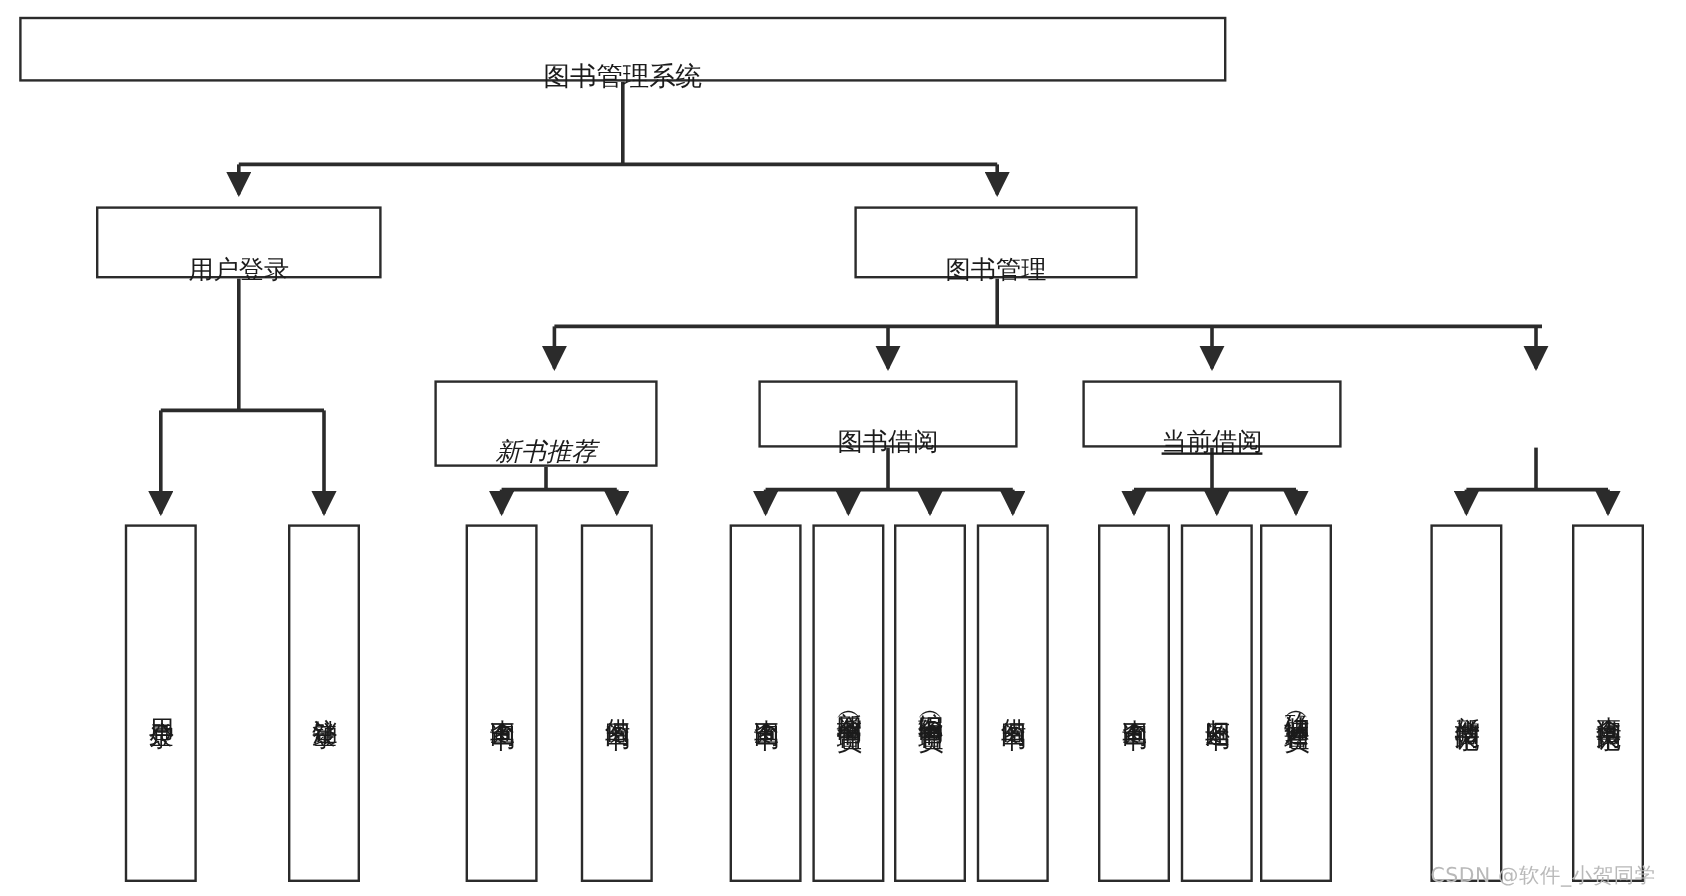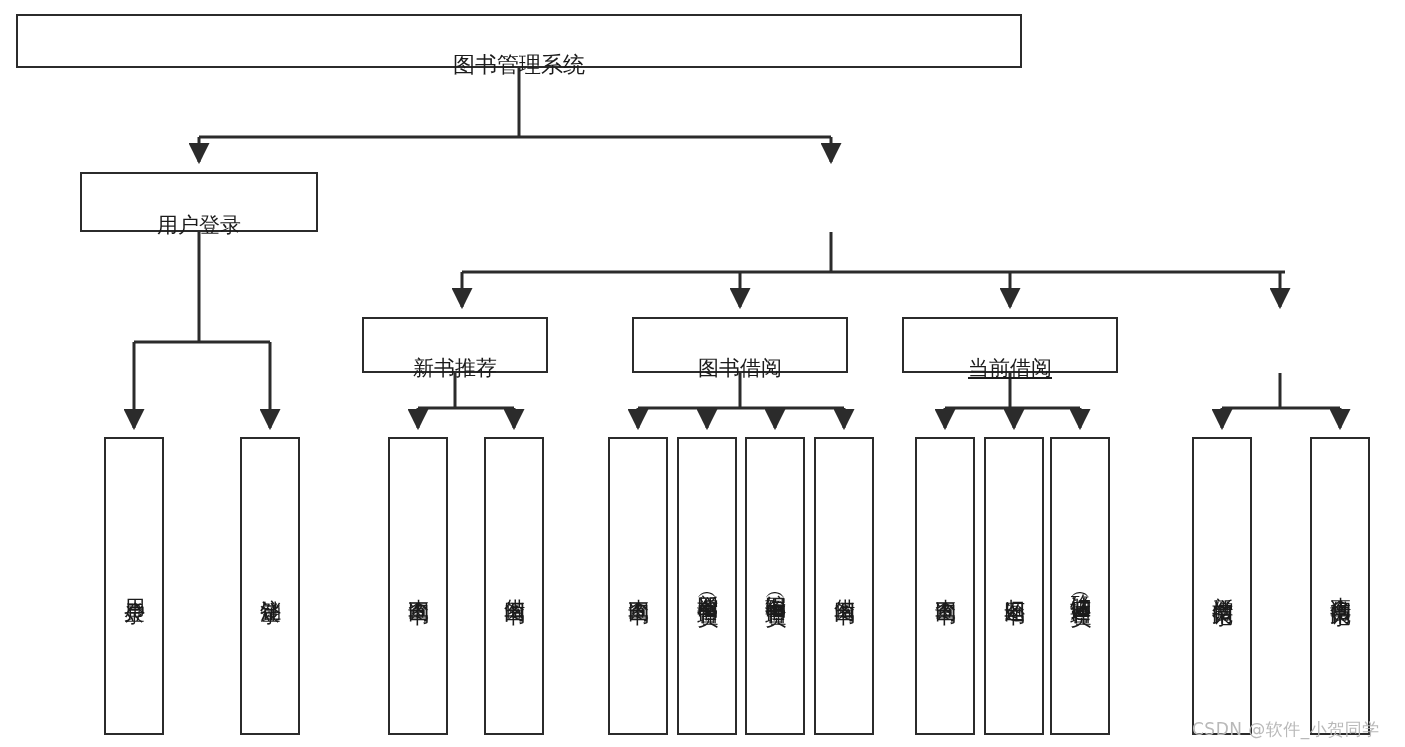--- a/index.html
+++ b/index.html
@@ -124,22 +124,25 @@
     </g>
   </svg>
 
   <div class="node root horiz" style="left:16px; top:14px; width:1006px; height:54px;">
     <span class="label">图书管理系统</span>
   </div>
 
   <div class="node horiz" style="left:80px; top:172px; width:238px; height:60px;">
     <span class="label">用户登录</span>
   </div>
+  <div class="node horiz" style="left:712px; top:172px; width:236px; height:60px;">
+    <span class="label">图书管理</span>
+  </div>
 
-  <div class="node horiz" style="left:362px; top:317px; width:186px; height:56px;">
+  <div class="node horiz" style="left:362px; top:317px; width:186px; height:72px;font-style:italic;">
     <span class="label">新书推荐</span>
   </div>
   <div class="node horiz" style="left:632px; top:317px; width:216px; height:56px;">
     <span class="label">图书借阅</span>
   </div>
   <div class="node horiz" style="left:902px; top:317px; width:216px; height:56px;text-decoration:underline;">
     <span class="label">当前借阅</span>
   </div>
 
   <div class="node vert" style="left:104px; top:437px; width:60px; height:298px;">

